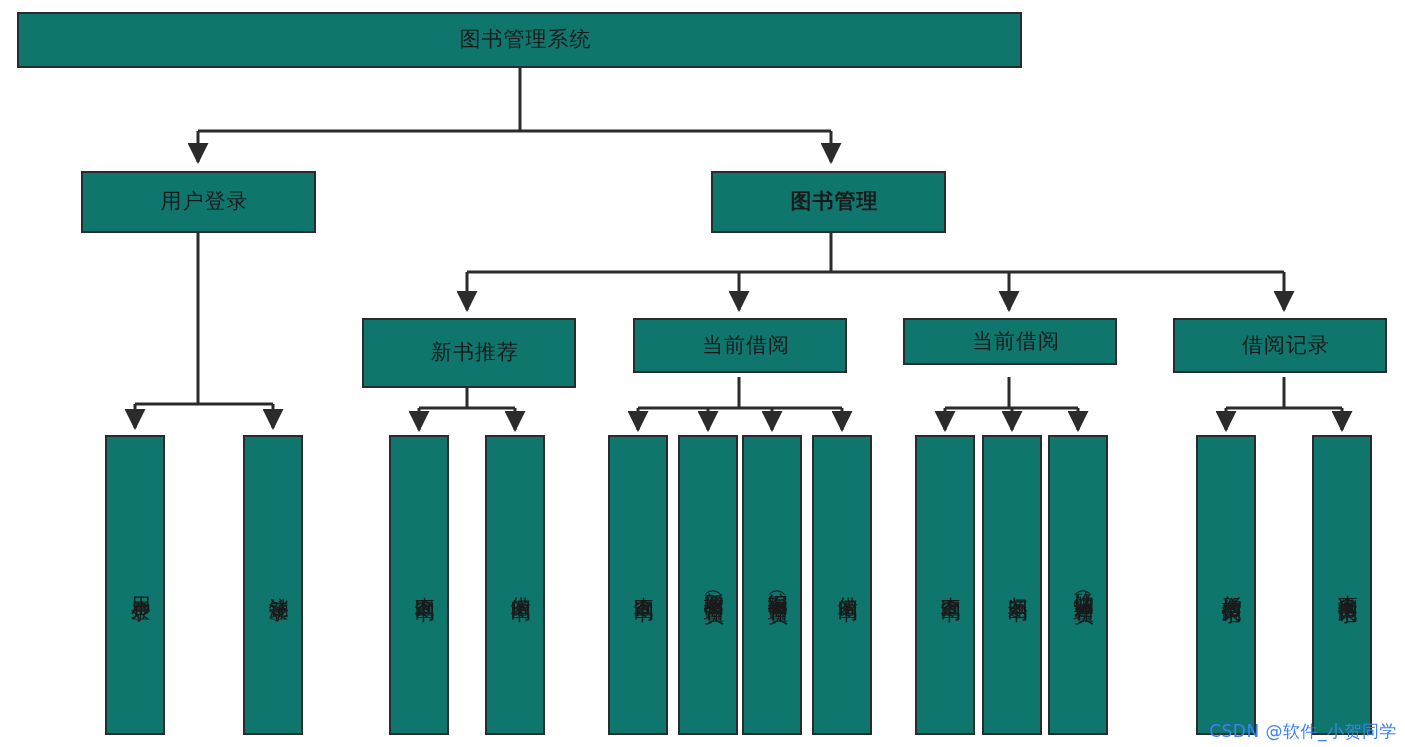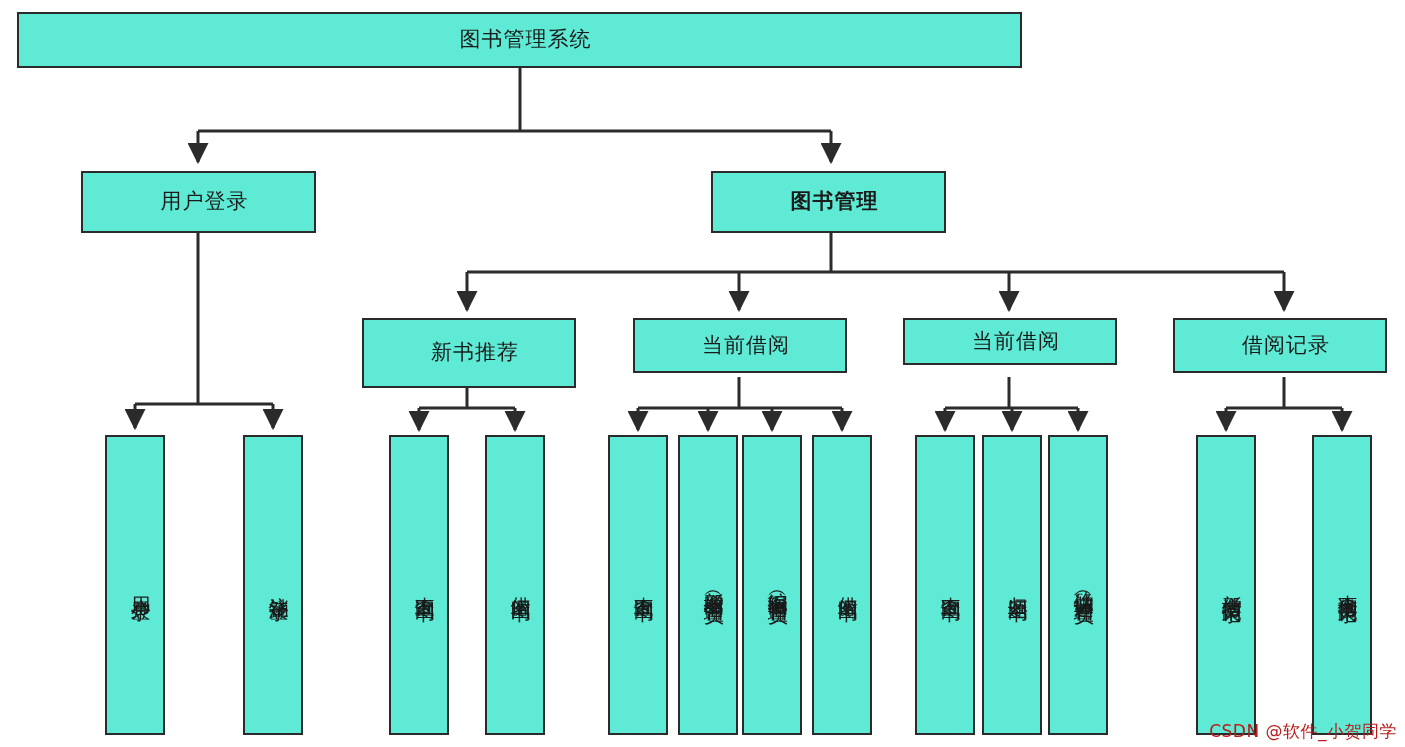--- a/index.html
+++ b/index.html
@@ -22,21 +22,21 @@
     left: 0;
     top: 0;
     width: 1405px;
     height: 747px;
     pointer-events: none;
   }
   .node {
     position: absolute;
     box-sizing: border-box;
     border: 2px solid #2b2b2b;
-    background: #5eead4;
+    background: #0f766e;
     display: flex;
     align-items: center;
     justify-content: center;
     color: #1a1a1a;
     padding-left: 12px;
   }
   .node.h {
     font-size: 21px;
     line-height: 1.2;
     letter-spacing: 1px;
@@ -56,21 +56,21 @@
     line-height: 1.32;
     letter-spacing: 2px;
     white-space: nowrap;
     color: #1a1a1a;
   }
   .watermark {
     position: absolute;
     right: 8px;
     bottom: 4px;
     font-size: 17px;
-    color: #b91c1c;
+    color: #3b82f6;
     letter-spacing: 0.5px;
     white-space: nowrap;
     font-family: "DejaVu Sans", "Liberation Sans", sans-serif;
   }
 </style>
 </head>
 <body>
 
 <div id="canvas">
 

